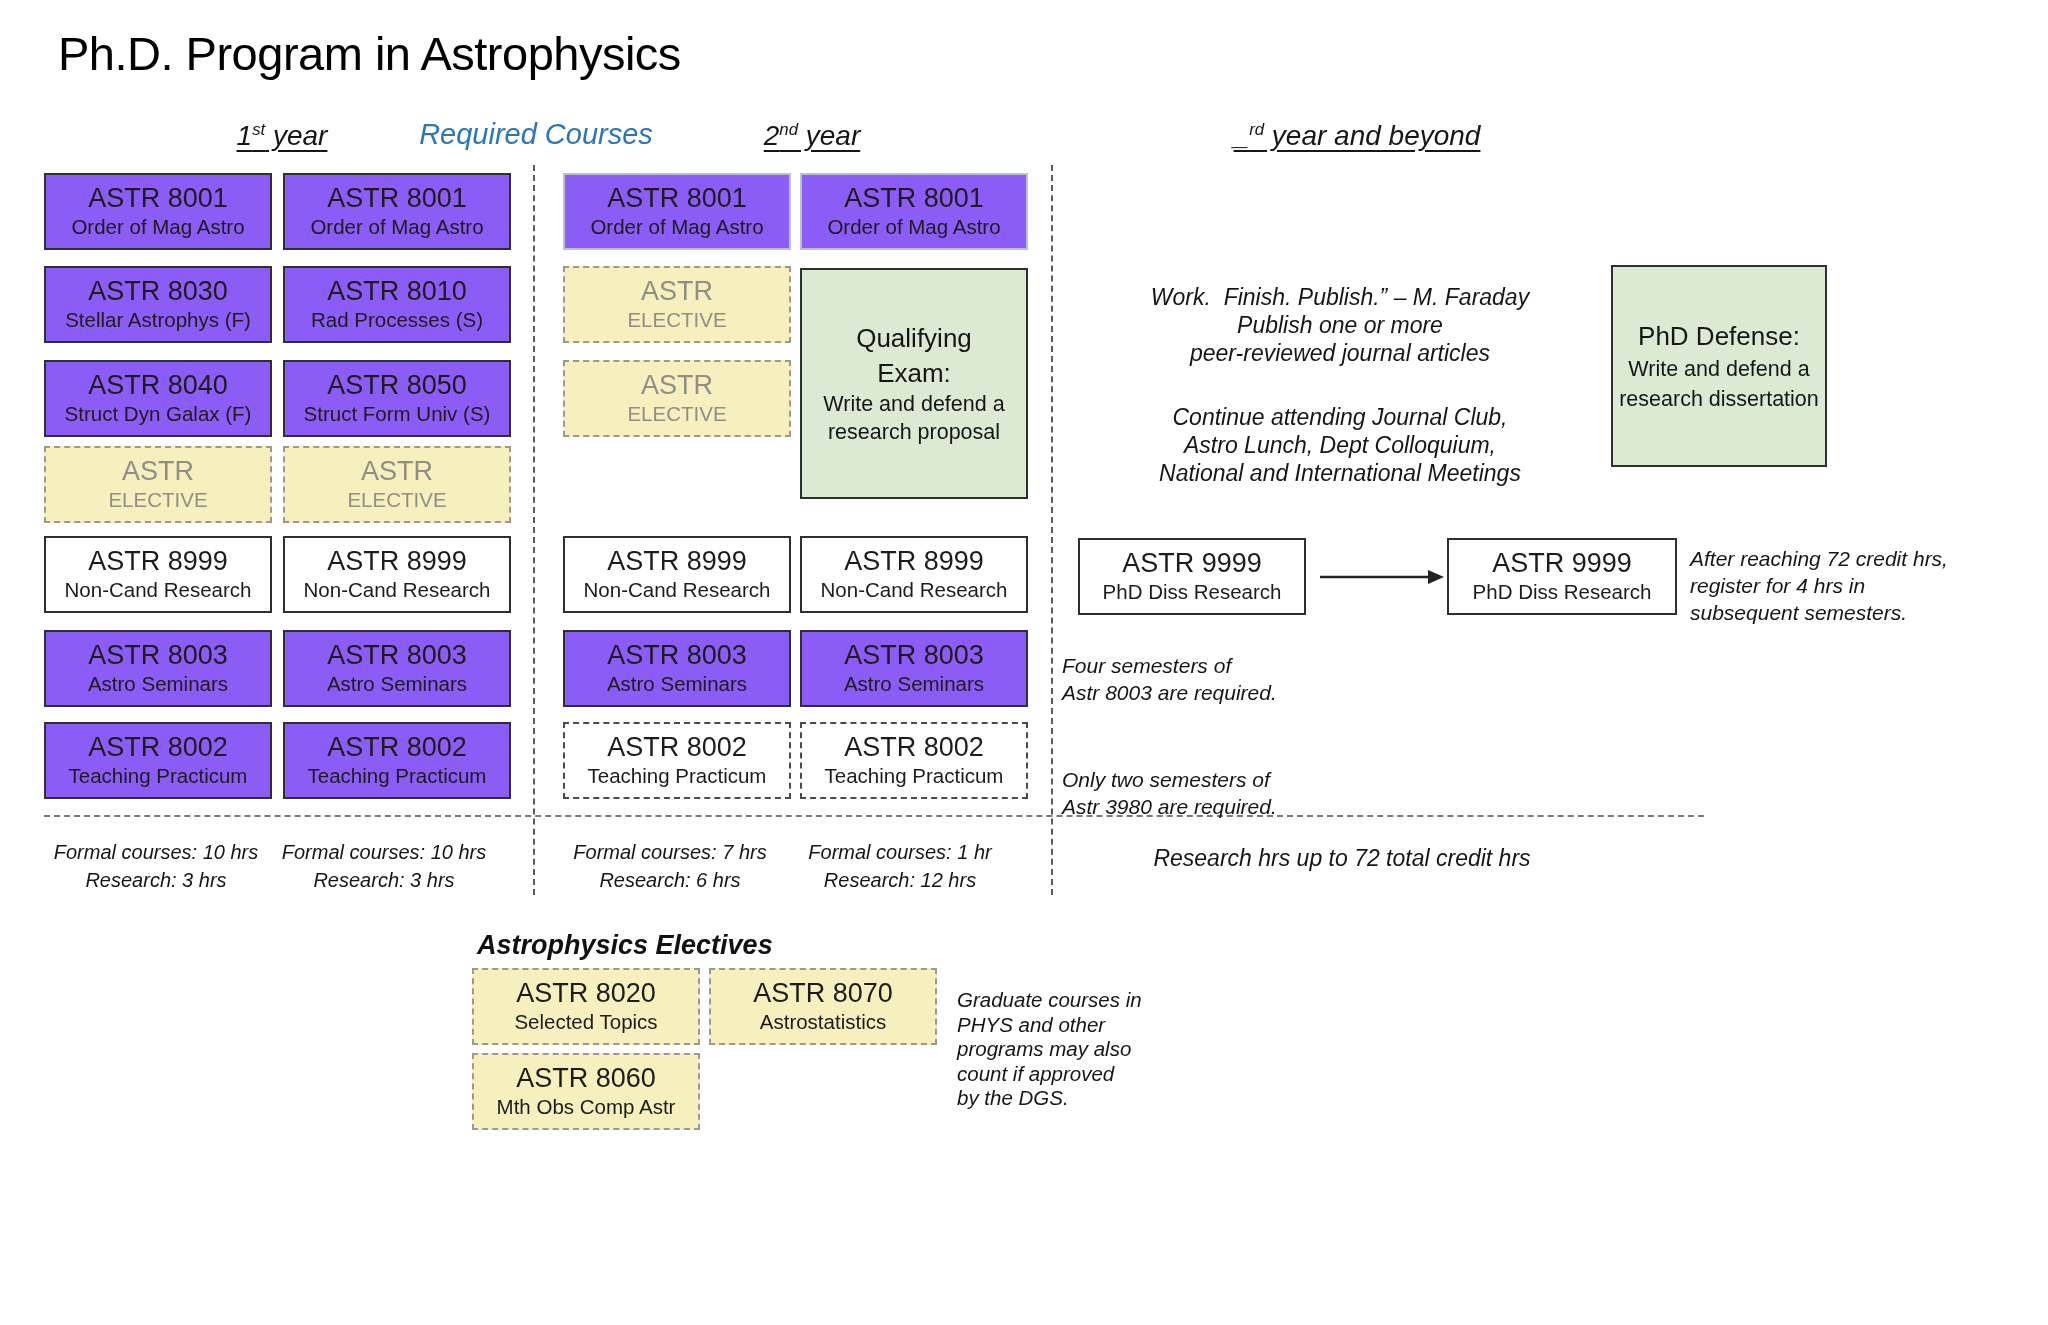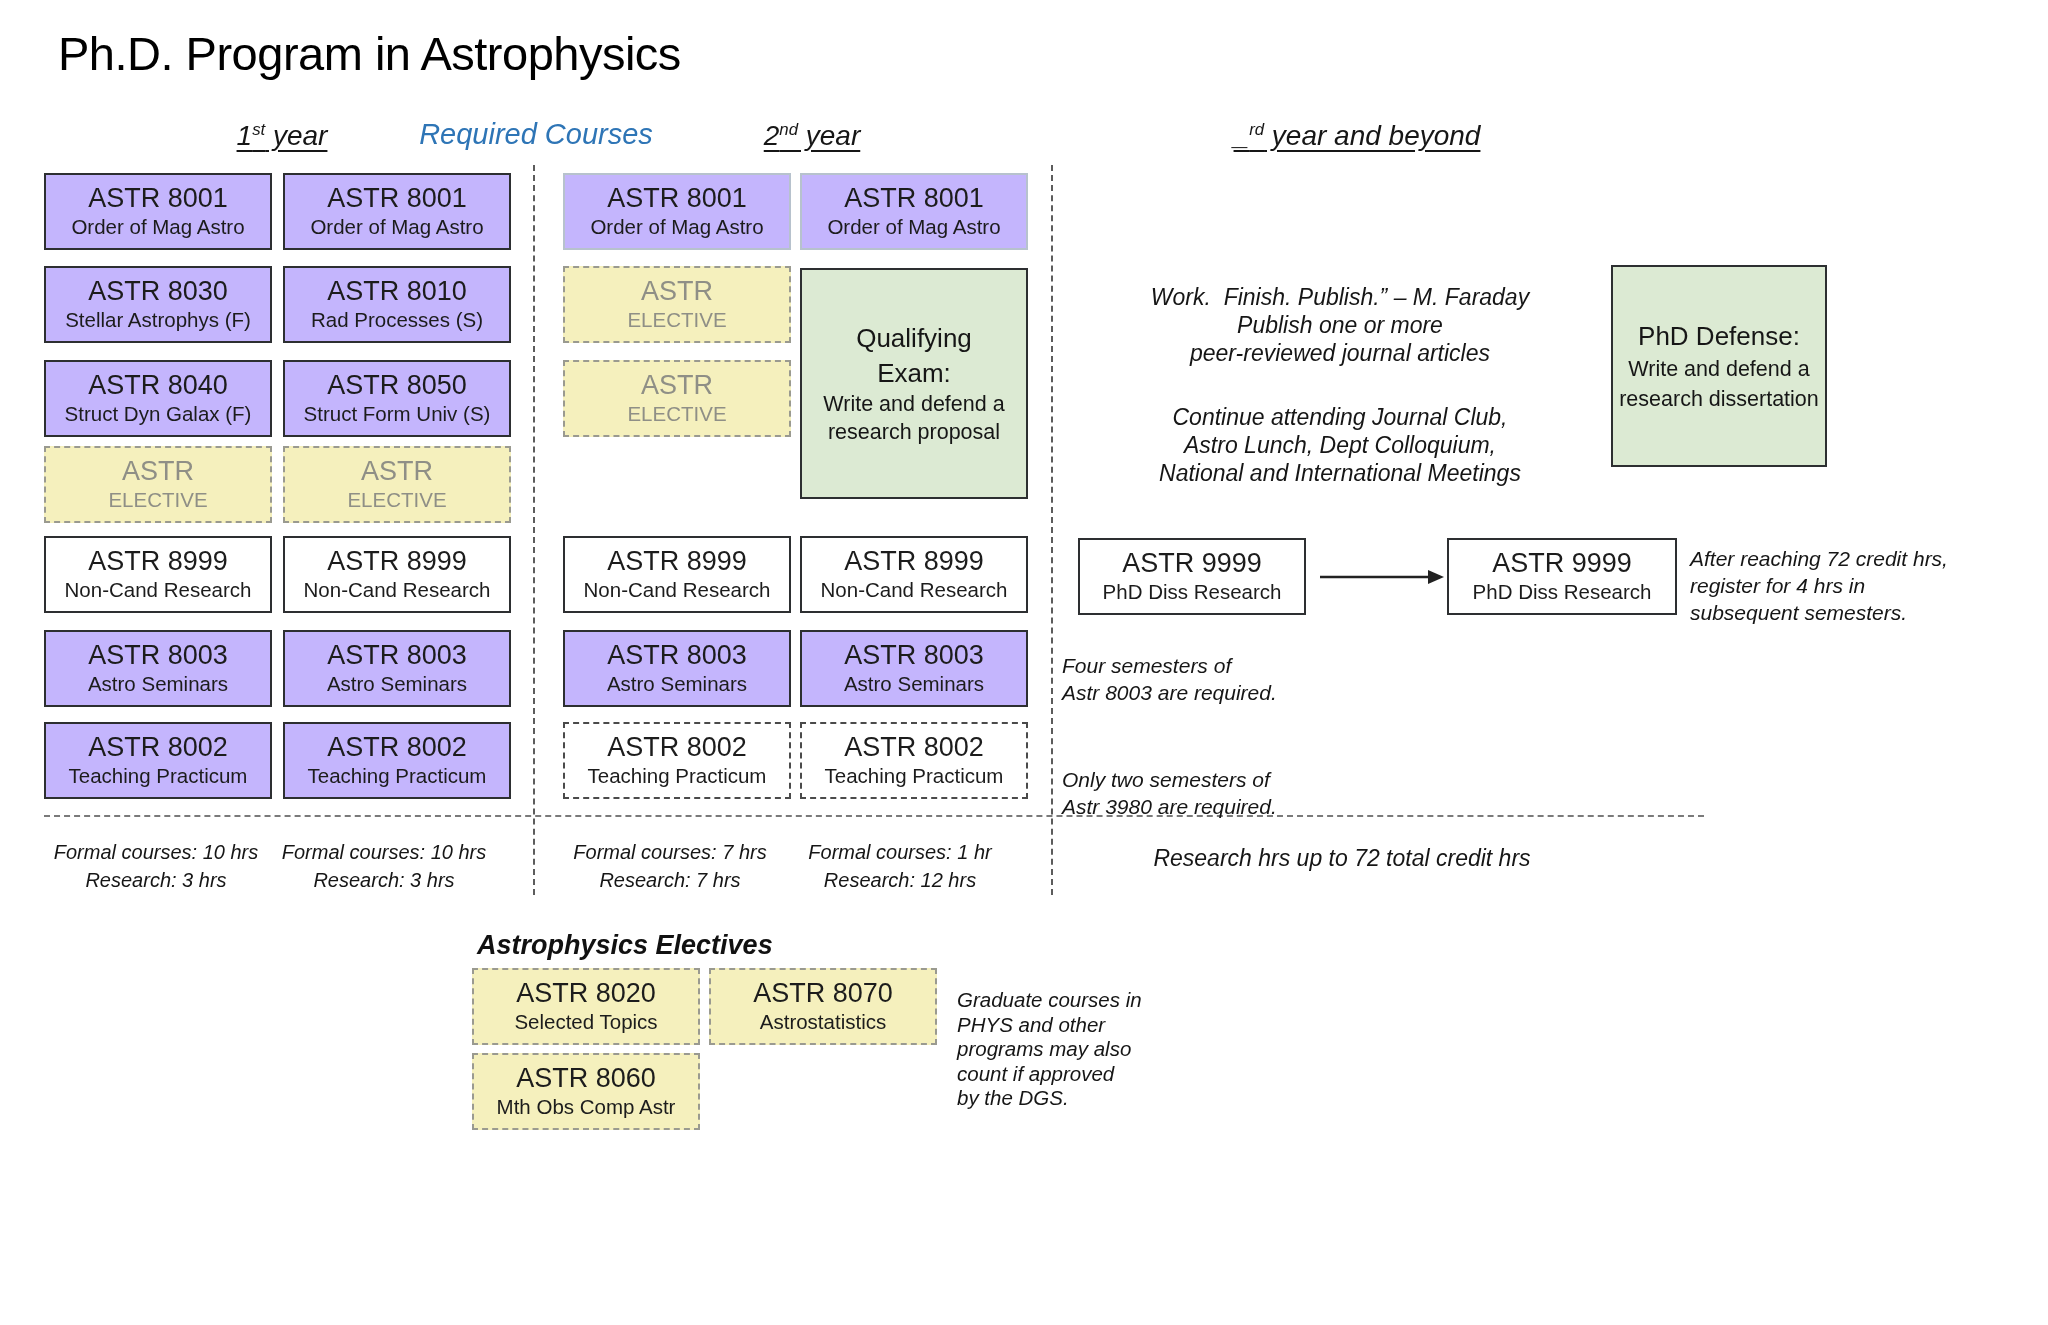--- a/index.html
+++ b/index.html
@@ -8,21 +8,21 @@
 
   .title{position:absolute;left:58px;top:26px;font-size:47px;letter-spacing:-0.5px;color:#000;}
 
   .year-header{position:absolute;top:120px;font-style:italic;font-size:28px;text-align:center;color:#161616;}
   .year-header .u{text-decoration:underline;text-underline-offset:5px;}
   .req-header{position:absolute;top:118px;font-style:italic;font-size:29px;text-align:center;color:#2e75b6;}
   sup{font-size:0.6em;line-height:0;}
 
   .box{position:absolute;width:228px;height:77px;display:flex;flex-direction:column;justify-content:center;
        align-items:center;text-align:center;box-sizing:border-box;background:#fff;gap:1px;}
-  .blue{background:#c4b5fd;}
+  .blue{background:#8b5cf6;}
   .yellow{background:#f5f0bd;}
   .green{background:#dcead3;}
   .b-solid{border:2.5px solid #2d2f31;}
   .b-light{border:2px solid #b7c2cd;}
   .b-dashg{border:2px dashed #9a9a90;}
   .b-dashd{border:2px dashed #4a4a4a;}
   .code{font-size:27px;line-height:1.1;color:#1c1c1c;}
   .cname{font-size:20.5px;line-height:1.18;color:#1c1c1c;}
   .muted .code,.muted .cname{color:#8f8f86;}
 
@@ -222,21 +222,21 @@
   <div class="note hour-block" style="left:36px;top:838px;">
     <div>Formal courses: 10 hrs</div>
     <div>Research: 3 hrs</div>
   </div>
   <div class="note hour-block" style="left:264px;top:838px;">
     <div>Formal courses: 10 hrs</div>
     <div>Research: 3 hrs</div>
   </div>
   <div class="note hour-block" style="left:550px;top:838px;">
     <div>Formal courses: 7 hrs</div>
-    <div>Research: 7 hrs</div>
+    <div>Research: 6 hrs</div>
   </div>
   <div class="note hour-block" style="left:780px;top:838px;">
     <div>Formal courses: 1 hr</div>
     <div>Research: 12 hrs</div>
   </div>
   <div class="note total-note" style="left:1142px;top:845px;width:400px;text-align:center;">Research hrs up to 72 total credit hrs</div>
 
   <div class="elect-header">Astrophysics Electives</div>
   <div class="box yellow b-dashg" style="left:472px;top:968px;">
     <div class="code">ASTR 8020</div>

